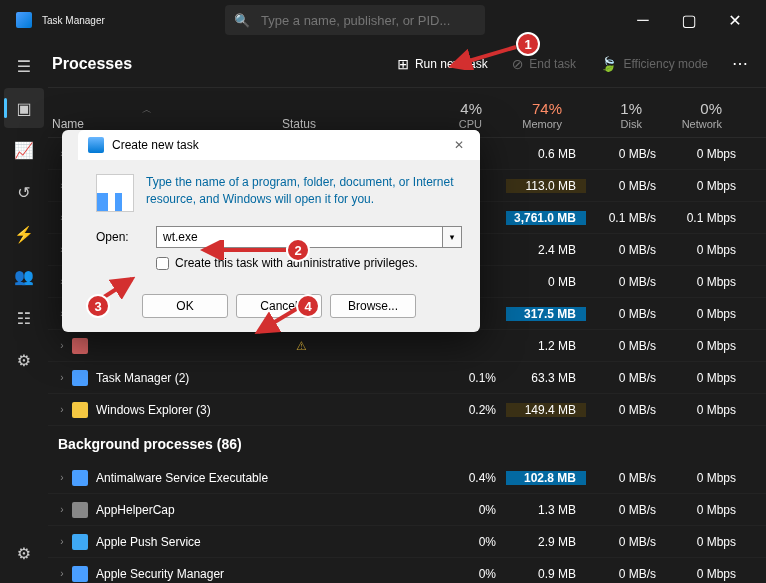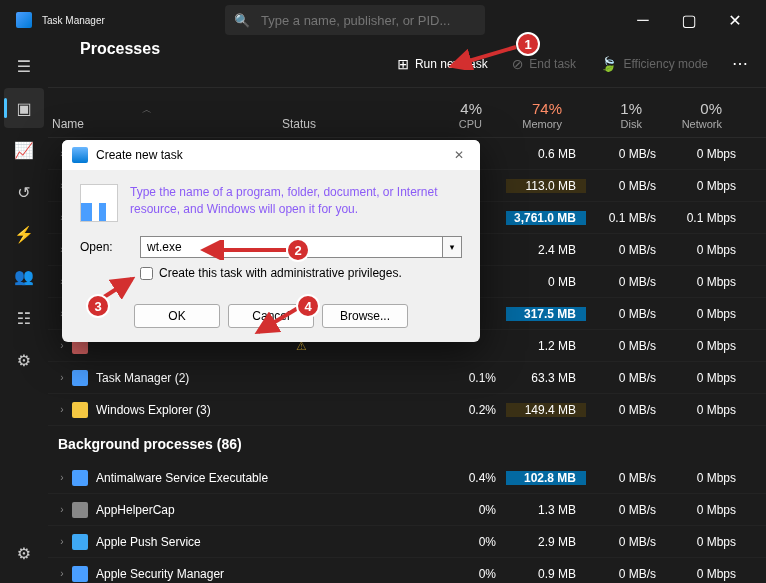--- a/index.html
+++ b/index.html
@@ -9,21 +9,21 @@
 .titlebar { height: 40px; display: flex; align-items: center; padding: 0 8px; background: #1c1c1c; }
 .titlebar .app-icon { width: 16px; height: 16px; margin: 0 10px 0 8px; background: linear-gradient(135deg,#4a9eff,#0078d4); border-radius: 2px; }
 .titlebar .title { font-size: 10px; color: #eee; flex: 0 0 auto; }
 .searchbox { margin-left: 120px; background: #2a2a2a; border-radius: 4px; height: 30px; display: flex; align-items: center; padding: 0 10px; width: 260px; }
 .searchbox .si { margin-right: 10px; color: #aaa; font-size: 13px; }
 .searchbox input { background: transparent; border: none; color: #ccc; font-size: 13px; width: 100%; outline: none; }
 .win-controls { margin-left: auto; display: flex; }
 .win-btn { width: 46px; height: 40px; display: flex; align-items: center; justify-content: center; color: #fff; cursor: pointer; }
 
 
-.toolbar { height: 48px; display: flex; padding-left: 80px; border-bottom: 1px solid #2a2a2a; }
+.toolbar { height: 48px; display: flex; align-items: center; padding-left: 52px; border-bottom: 1px solid #2a2a2a; }
 .toolbar .page-title { font-size: 16px; font-weight: 600; }
 .toolbar .actions { margin-left: auto; display: flex; align-items: center; gap: 4px; padding-right: 8px; }
 .tool-btn { display: flex; align-items: center; gap: 6px; padding: 6px 10px; font-size: 12px; color: #fff; cursor: pointer; border-radius: 4px; }
 .tool-btn.disabled { color: #666; cursor: default; }
 .tool-btn .ic { font-size: 14px; }
 .more-btn { padding: 6px 10px; color: #fff; cursor: pointer; font-size: 16px; }
 
 
 .leftnav { position: absolute; left: 0; top: 40px; bottom: 0; width: 48px; background: #1c1c1c; display: flex; flex-direction: column; align-items: center; padding-top: 6px; }
 .nav-item { width: 40px; height: 40px; display: flex; align-items: center; justify-content: center; color: #ccc; cursor: pointer; border-radius: 4px; margin-bottom: 2px; position: relative; }
@@ -47,29 +47,29 @@
 .row .exp { width: 20px; text-align: center; color: #888; cursor: pointer; font-size: 10px; }
 .row .picon { width: 16px; height: 16px; margin-right: 8px; border-radius: 2px; }
 .row .pname { width: 200px; white-space: nowrap; overflow: hidden; }
 .row .pstatus { width: 130px; }
 .row .cell { width: 80px; text-align: right; padding-right: 10px; }
 .row .cell.hl-med { background: #3a3015; }
 .row .cell.hl-sel { background: #0369a1; font-weight: bold; }
 .group-hdr { height: 36px; display: flex; align-items: center; padding-left: 10px; font-size: 14px; font-weight: 600; }
 
 
-.dialog { position: absolute; left: 62px; top: 140px; width: 418px; background: #f0f0f0; color: #000; border-radius: 6px; box-shadow: 0 10px 40px rgba(0,0,0,0.6); z-index: 100; }
+.dialog { position: absolute; left: 62px; top: 130px; width: 418px; background: #f0f0f0; color: #000; border-radius: 6px; box-shadow: 0 10px 40px rgba(0,0,0,0.6); z-index: 100; padding-left: 16px; }
 .dlg-title { height: 30px; display: flex; align-items: center; padding: 0 10px; font-size: 12px; background: #fff; border-radius: 6px 6px 0 0; }
 .dlg-title .dicon { width: 16px; height: 16px; margin-right: 8px; background: linear-gradient(#6ab7ff,#0078d4); border-radius: 2px; }
 .dlg-title .close { margin-left: auto; color: #666; cursor: pointer; padding: 0 6px; }
 .dlg-body { padding: 14px 18px 10px 18px; font-size: 12px; }
 .dlg-desc { display: flex; gap: 12px; margin-bottom: 14px; }
 .dlg-desc .runicon { width: 38px; height: 38px; background: #fff; border: 1px solid #ccc; display: flex; align-items: flex-end; }
 .dlg-desc .runicon::before { content: ''; width: 100%; height: 18px; background: linear-gradient(90deg,#4a9eff 0%,#4a9eff 30%,transparent 30%,transparent 50%,#4a9eff 50%,#4a9eff 70%,transparent 70%); }
-.dlg-desc .txt { flex: 1; line-height: 1.4; color: #8b5cf6; }
+.dlg-desc .txt { flex: 1; line-height: 1.4; color: #0369a1; }
 .dlg-open { display: flex; align-items: center; gap: 10px; margin-bottom: 8px; justify-content: space-between; }
 .dlg-open label { width: 50px; }
 .dlg-open .combo { flex: 1; display: flex; }
 .dlg-open input { flex: 1; border: 1px solid #888; padding: 3px 6px; font-size: 12px; border-right: none; }
 .dlg-open .dd { width: 20px; border: 1px solid #888; display: flex; align-items: center; justify-content: center; background: #f8f8f8; cursor: pointer; font-size: 9px; }
 .dlg-check { display: flex; align-items: center; gap: 6px; margin-left: 60px; }
 .dlg-check input { width: 13px; height: 13px; }
 .dlg-buttons { display: flex; justify-content: center; gap: 8px; padding: 14px 16px; }
 .dlg-buttons button { width: 86px; height: 24px; font-size: 12px; background: #fdfdfd; border: 1px solid #aaa; border-radius: 3px; cursor: pointer; }
 

